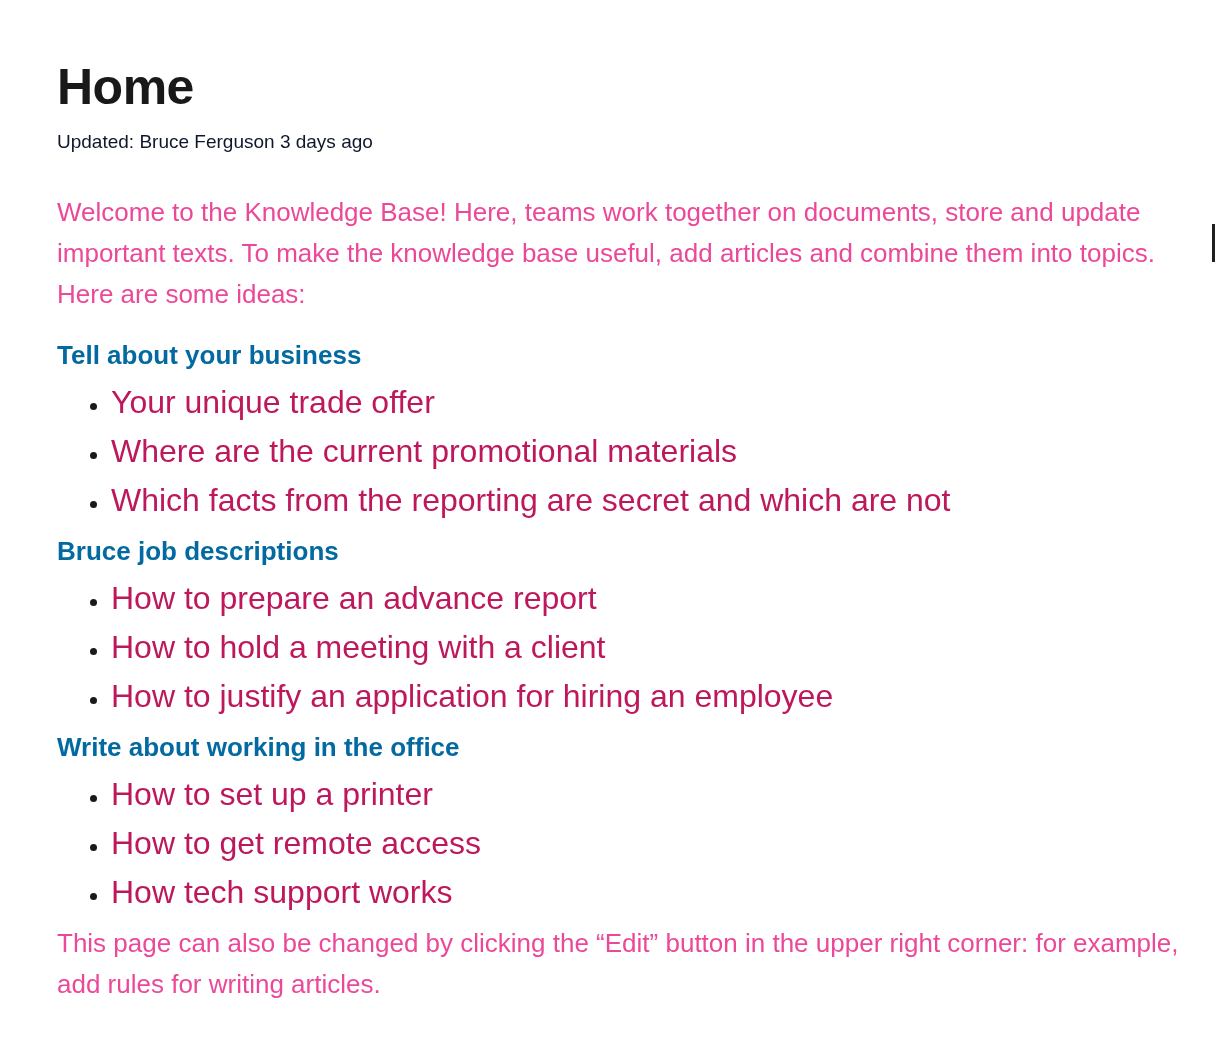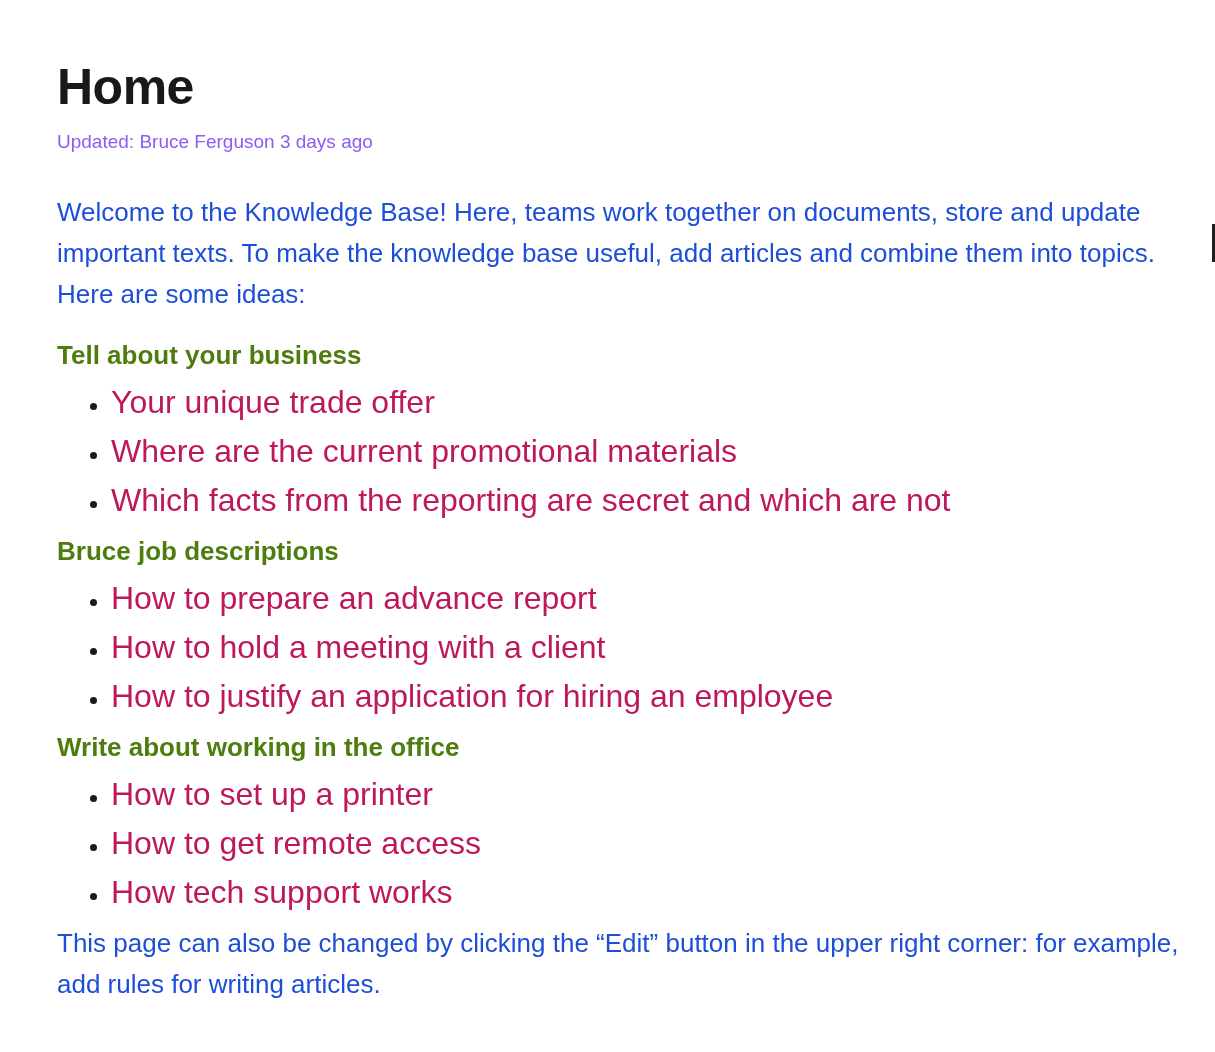--- a/index.html
+++ b/index.html
@@ -25,35 +25,35 @@
     font-size: 50px;
     line-height: 1.15;
     font-weight: 700;
     color: #191919;
     letter-spacing: -0.5px;
   }
   .meta {
     margin: 0 0 38px 0;
     font-size: 19px;
     line-height: 25px;
-    color: #8b5cf6;
+    color: #0f172a;
     font-weight: 400;
   }
   .body-text {
     margin: 0 0 20px 0;
     font-size: 26px;
     line-height: 41px;
-    color: #1d4ed8;
+    color: #ec4899;
   }
   h3.section-heading {
     margin: 0 0 6px 0;
     font-size: 26px;
     line-height: 41px;
     font-weight: 700;
-    color: #4d7c0f;
+    color: #0369a1;
   }
   ul.bullet-list {
     list-style: disc;
     margin: 0 0 10px 0;
     padding: 0 0 0 54px;
   }
   ul.bullet-list li {
     font-size: 32px;
     line-height: 41px;
     color: #be185d;

